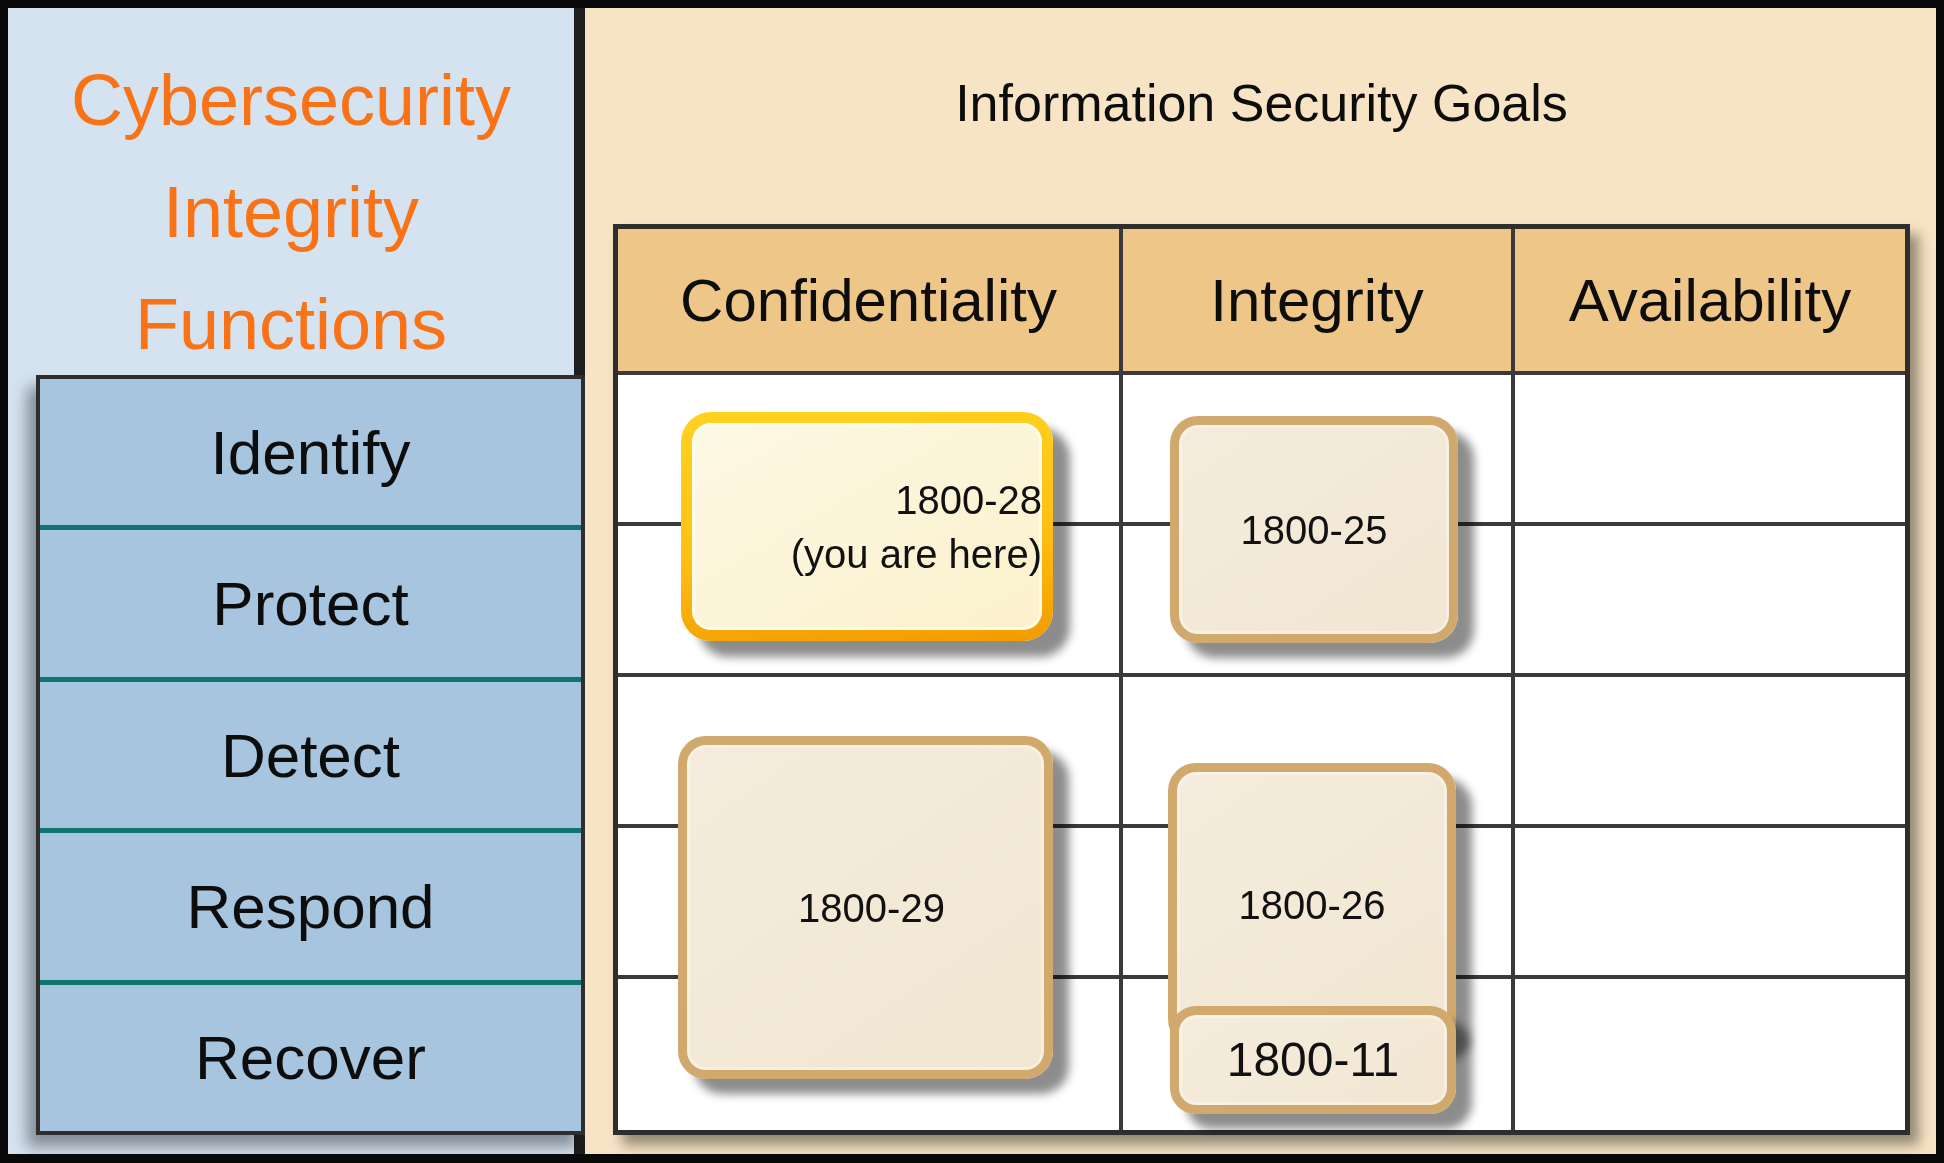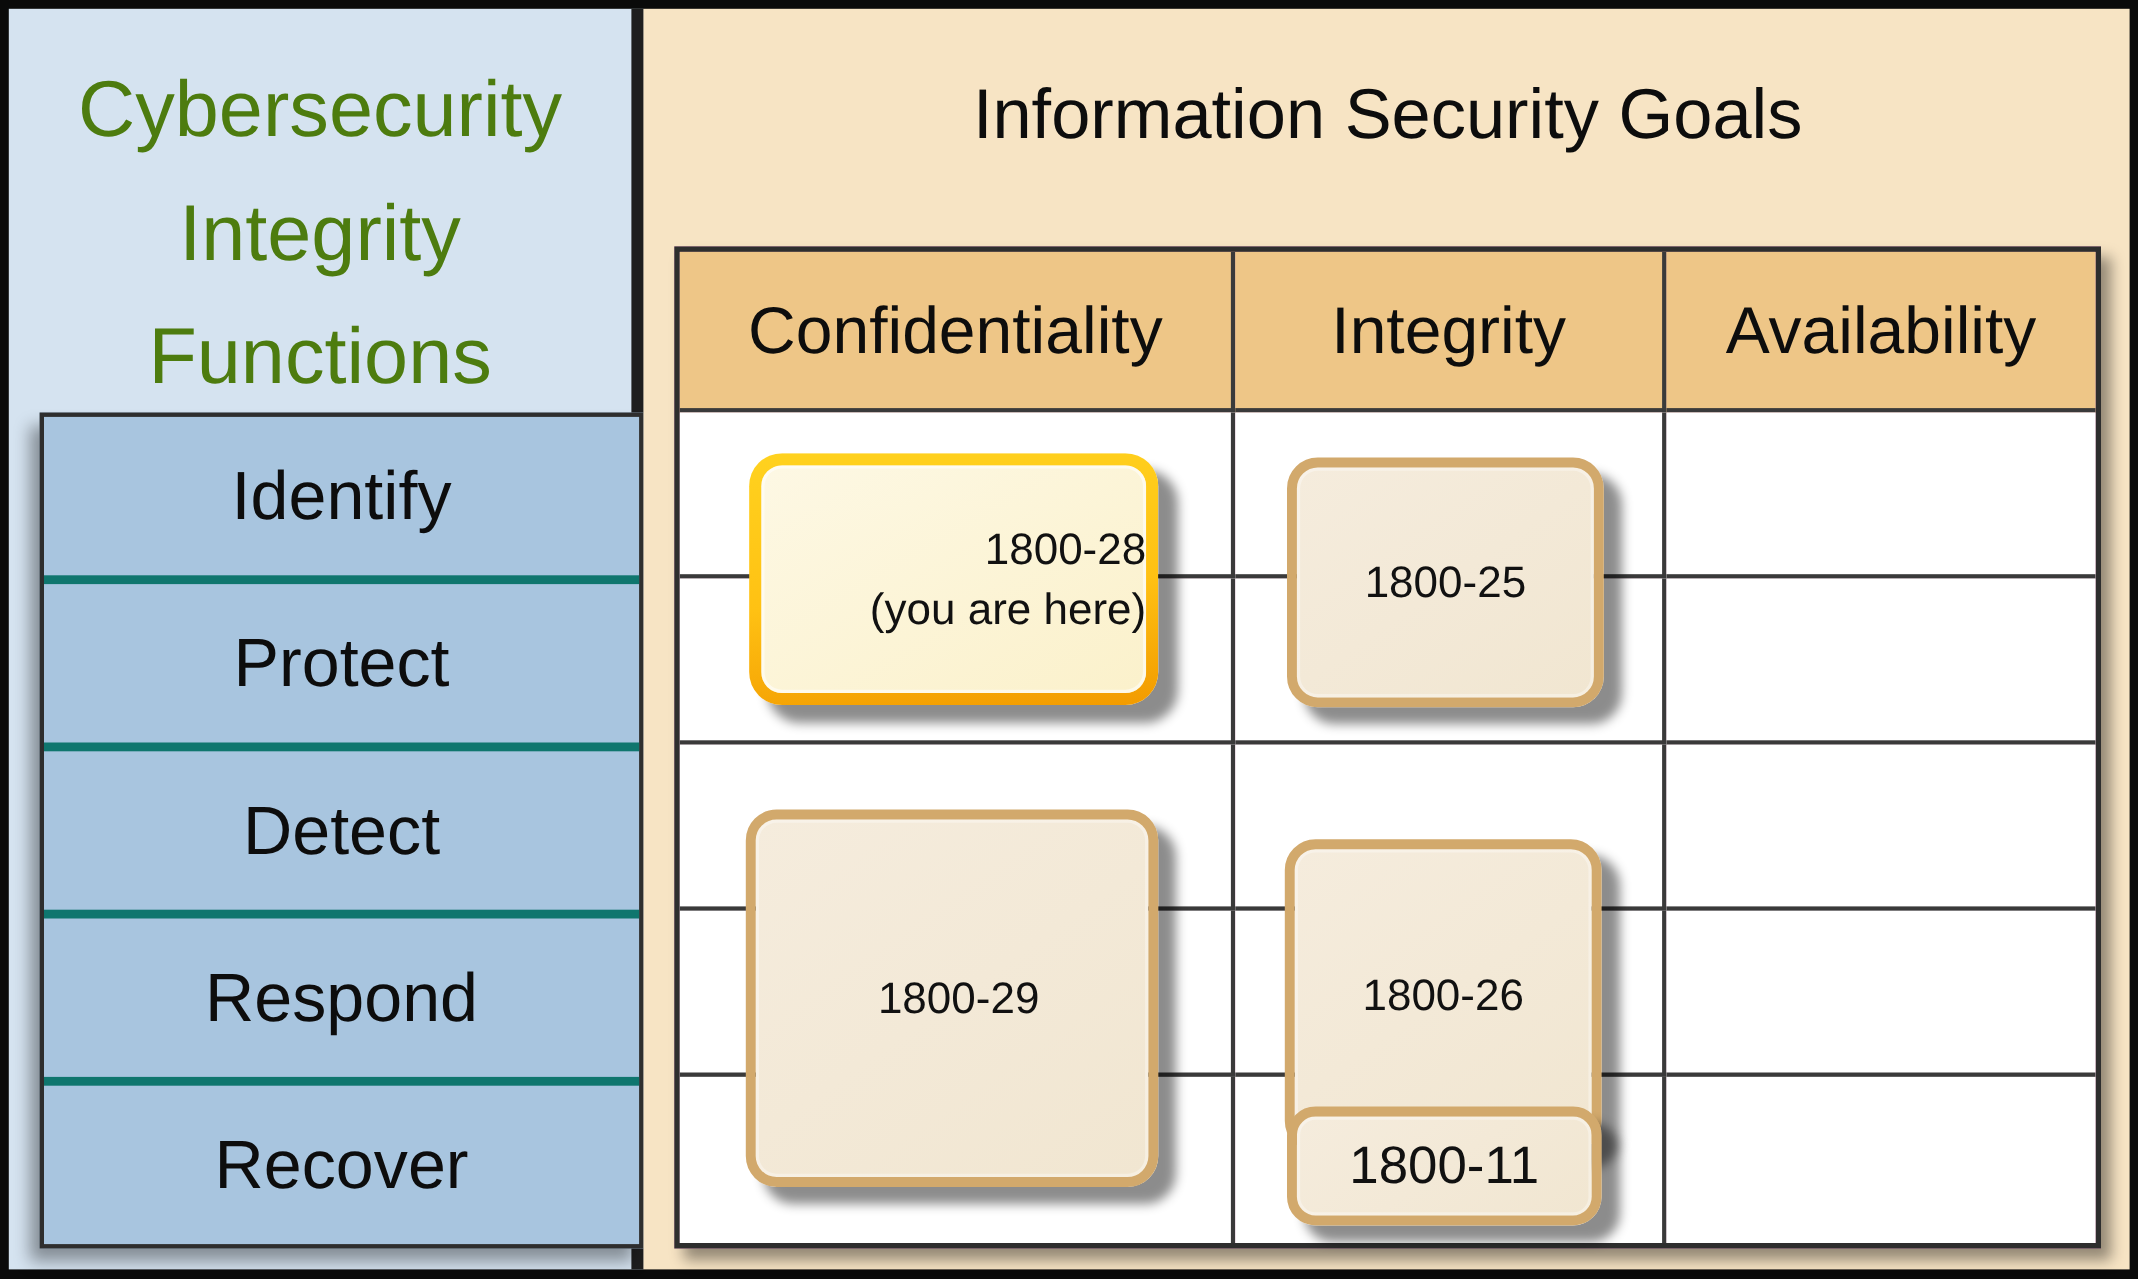--- a/index.html
+++ b/index.html
@@ -8,42 +8,42 @@
     background:#0a0a0a;
     font-family:"Liberation Sans", sans-serif;color:#0d0d0d;
   }
   
   .left-panel{
     position:absolute;left:8px;top:8px;width:577px;height:1146px;
     background:#d5e3f0;border-right:11px solid #1e1e1e;box-sizing:border-box;
   }
   .left-title{
     position:absolute;left:8px;top:44px;width:566px;
-    text-align:center;font-size:72px;line-height:112px;color:#4d7c0f;
+    text-align:center;font-size:72px;line-height:112px;color:#f97316;
   }
   .rows-box{
     position:absolute;left:36px;top:375px;width:549px;height:760px;
     background:#a8c5df;border:4px solid #2e2e2e;box-sizing:border-box;
     box-shadow:-9px 12px 14px rgba(0,0,0,.38);
     display:flex;flex-direction:column;
   }
   .func-row{
     flex:1;display:flex;align-items:center;justify-content:center;
-    font-size:62px;border-bottom:8px solid #0f766e;
+    font-size:62px;border-bottom:5px solid #0f766e;
   }
   .func-row:last-child{border-bottom:none;}
   
   .right-region{
     position:absolute;left:585px;top:8px;width:1351px;height:1146px;
     background:#f7e4c4;
   }
   .right-title{
     position:absolute;left:613px;top:28px;width:1297px;height:150px;
     display:flex;align-items:center;justify-content:center;
-    font-size:64px;color:#0d0d0d;
+    font-size:52px;color:#0d0d0d;
   }
   .goals-grid{
     position:absolute;left:613px;top:224px;width:1297px;height:911px;
     background:#f9a8d4;border:5px solid #2e2e2e;box-sizing:border-box;
     box-shadow:9px 10px 12px rgba(0,0,0,.4);
     display:grid;grid-template-columns:505px 392px 1fr;
     grid-template-rows:146px repeat(5,1fr);
   }
   .goal-header{
     background:#eec687;display:flex;align-items:center;justify-content:center;

